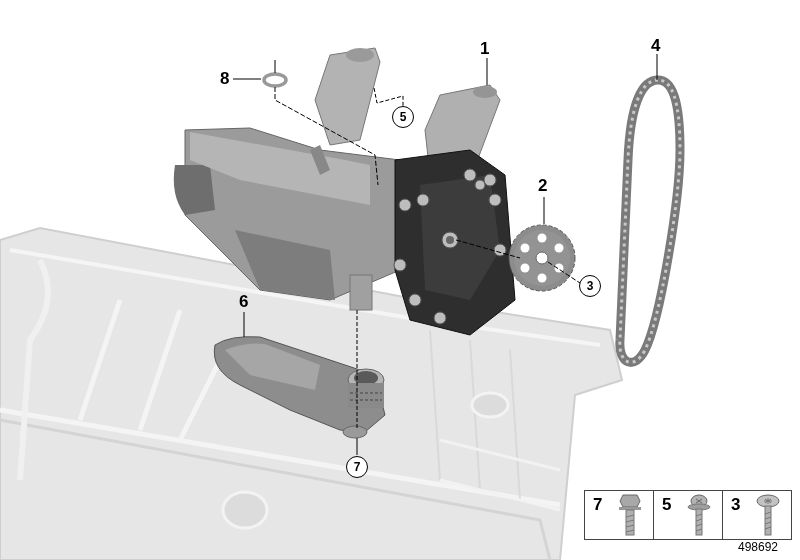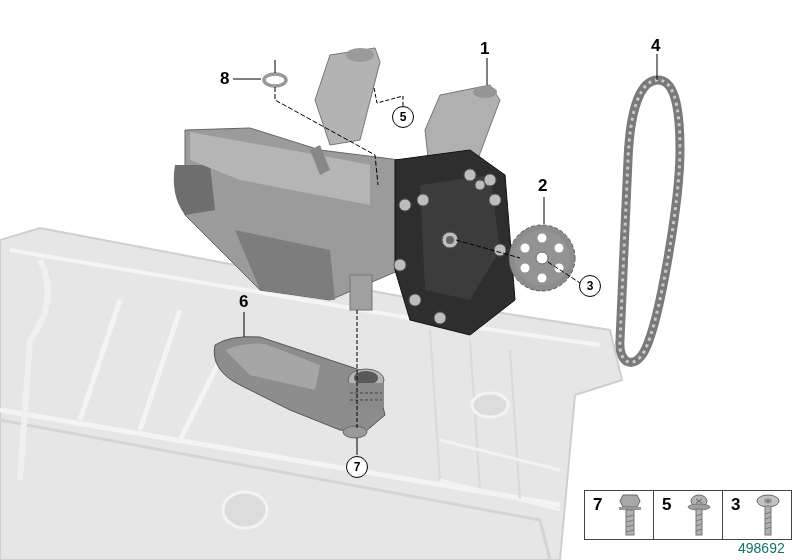--- a/index.html
+++ b/index.html
@@ -5,21 +5,21 @@
   html, body { margin:0; padding:0; background:#ffffff; }
   body { width:800px; height:560px; overflow:hidden; position:relative; font-family:"Liberation Sans", sans-serif; }
   #diagram { position:absolute; left:0; top:0; width:800px; height:560px; }
   .callout { position:absolute; font-weight:bold; font-size:17px; color:#000; font-family:"Liberation Sans", sans-serif; line-height:1; }
   .circ { position:absolute; width:20px; height:20px; border:1.5px solid #000; border-radius:50%; background:#fff; font-weight:bold; font-size:12px; text-align:center; line-height:20px; color:#000; }
   .legend { position:absolute; left:584px; top:490px; width:206px; height:48px; border:1px solid #444; display:flex; background:#fff; }
   .legend-cell { flex:1; position:relative; border-right:1px solid #444; }
   .legend-cell:last-child { border-right:none; }
   .legend-num { position:absolute; left:8px; top:4px; font-weight:bold; font-size:17px; }
   .legend-bolt { position:absolute; left:30px; top:2px; width:30px; height:44px; }
-  .catalog-no { position:absolute; left:738px; top:540px; font-size:14px; color:#0f766e; }
+  .catalog-no { position:absolute; left:738px; top:540px; font-size:12px; color:#000000; }
 </style>
 </head>
 <body>
 
 <svg id="diagram" viewBox="0 0 800 560" xmlns="http://www.w3.org/2000/svg">
 
   <g>
     <path d="M0 240 L40 228 L420 300 L610 330 L622 380 L575 395 L560 560 L0 560 Z" fill="#e6e6e6" stroke="#cfcfcf" stroke-width="2"></path>
     <path d="M10 250 L410 318 L600 345" fill="none" stroke="#f5f5f5" stroke-width="4"></path>
     <path d="M0 420 L540 520 L550 560" fill="none" stroke="#d4d4d4" stroke-width="3"></path>

